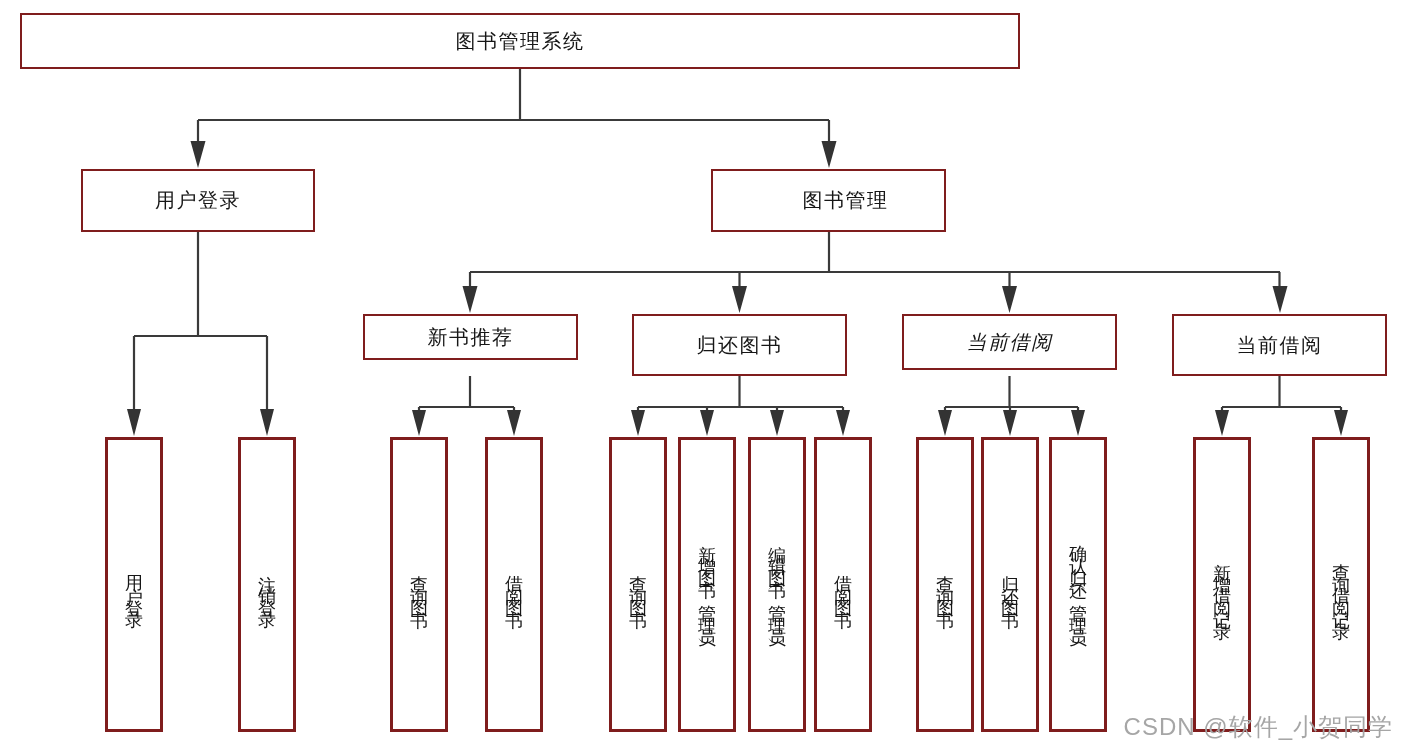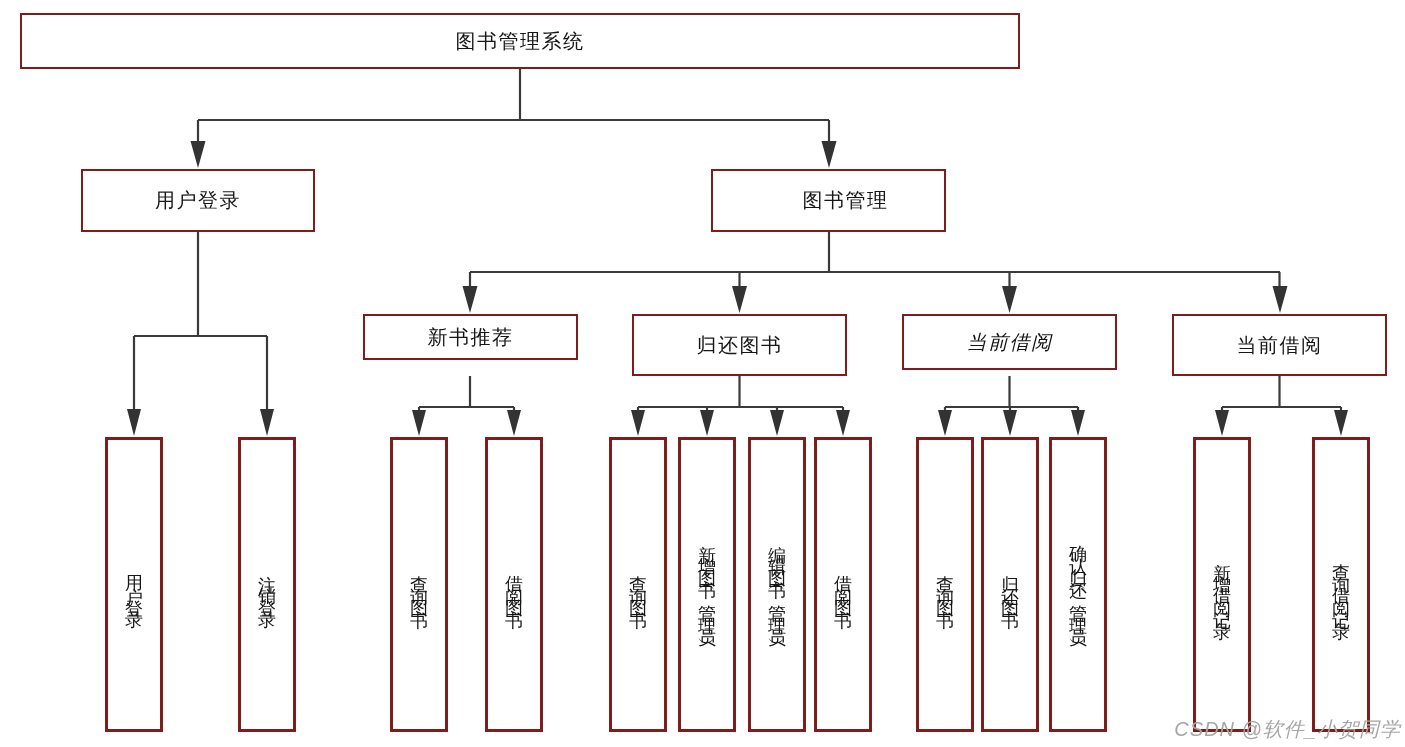--- a/index.html
+++ b/index.html
@@ -33,27 +33,26 @@
     writing-mode: vertical-rl;
     text-orientation: mixed;
     font-size: 18px;
     letter-spacing: 12px;
     line-height: 1;
     white-space: nowrap;
     color: #161616;
   }
   .watermark {
     position: absolute;
-    right: 4px;
+    right: 12px;
     bottom: 4px;
-    font-size: 20px;
+    font-size: 24px;
     color: #a6a6a6;
     letter-spacing: 1px;
     z-index: 3;
-    font-style: italic;
   }
 </style>
 </head>
 <body>
 
 <div class="canvas">
 
   <svg class="wires" viewBox="0 0 1405 747" xmlns="http://www.w3.org/2000/svg">
     <path d="M520 69 V120 M198 120 H829 M198 120 V143 M829 120 V143
          M829 232 V272 M470 272 H1280 M470 272 V288 M739.5 272 V288 M1009.5 272 V288 M1279.5 272 V288

